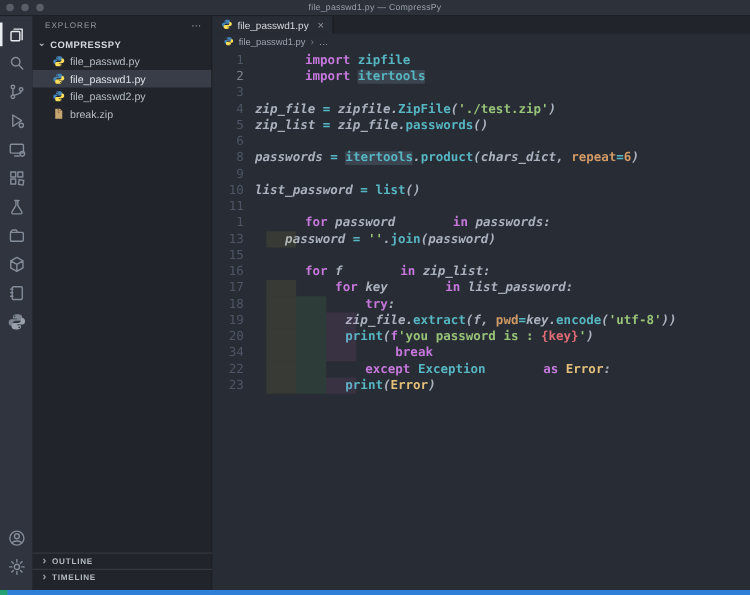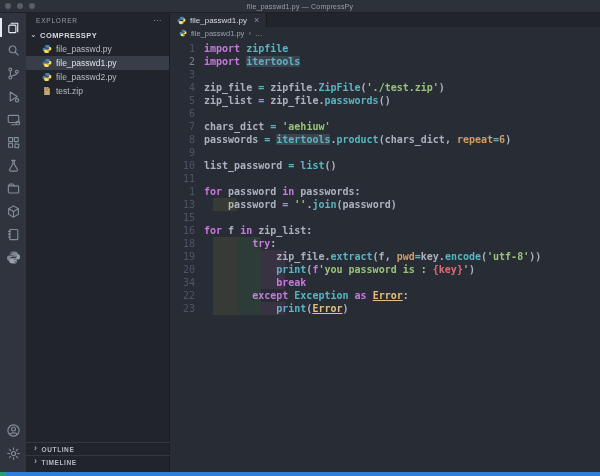--- a/index.html
+++ b/index.html
@@ -60,30 +60,30 @@
   .breadcrumb svg { width:8px; height:8px; }
   .bc-sep { color:#7d838d; font-size:8px; }
 
   .code-area { position:relative; padding-top:2px; font-family:"DejaVu Sans Mono",monospace;
     font-size:10px; font-weight:bold; cursor:text; }
   .code-line { position:relative; height:13px; line-height:13px; white-space:pre; }
   .ln { display:inline-block; width:34px; text-align:right; padding-right:9px;
     color:#4d5565; font-weight:normal; }
   .ln.active { color:#7d8490; }
   .band { position:absolute; top:0; bottom:0; width:24.1px; }
-  .tok-pl  { color:#abb2bf; }
-  .tok-kw  { color:#c678dd; }
+  .tok-pl  { color:#abb2bf;font-style:italic; }
+  .tok-kw  { color:#c678dd;margin-left:40px; }
   .tok-fn  { color:#56b6c2; }
   .tok-str { color:#98c379; }
   .tok-op  { color:#56b6c2; }
   .tok-arg { color:#d19a66; }
   .tok-num { color:#d19a66; }
   .tok-fstr{ color:#c678dd; }
   .tok-brace{ color:#e06c75; }
-  .tok-cls { color:#e5c07b;text-decoration:underline; }
+  .tok-cls { color:#e5c07b; }
   .tok-ws  { color:#abb2bf; }
   .hl { background:#3c4450; border-radius:1px; }
 
   
   .statusbar { position:absolute; left:0; bottom:0; width:600px; height:4px; background:#2e7fd8; }
   .remote-chip { position:absolute; left:0; bottom:0; width:6px; height:4px; background:#24a172; }
 </style>
 </head>
 <body>
 
@@ -231,21 +231,21 @@
           <span>file_passwd2.py</span>
         </div>
         <div class="file-row">
           <span style="display: inline-flex;">
             <svg viewBox="0 0 16 16">
               <path fill="#c8a671" d="M3.5 1.5h6l3 3v10h-9z"></path>
               <path fill="#9c7d4e" d="M9.5 1.5l3 3h-3z"></path>
               <path fill="#6b5632" d="M6.5 2h1.2v1.2H6.5z M7.7 3.4h1.2v1.2H7.7z M6.5 4.8h1.2V6H6.5z M7.7 6.2h1.2v1.2H7.7z"></path>
             </svg>
           </span>
-          <span>test.zip</span>
+          <span>break.zip</span>
         </div>
       </div>
     <div class="sb-panels" id="sb-panels">
         <div class="sb-panel">
           <span class="pn-chevron">›</span>
           <span>OUTLINE</span>
         </div>
         <div class="sb-panel">
           <span class="pn-chevron">›</span>
           <span>TIMELINE</span>
@@ -277,29 +277,29 @@
       <span class="bc-sep">›</span>
       <span>…</span>
     </div>
     <div class="code-area" id="code-area">
         <div class="code-line"><span class="ln">1</span><span class="tok-kw">import</span><span class="tok-pl"> </span><span class="tok-fn">zipfile</span></div>
         <div class="code-line"><span class="ln active">2</span><span class="tok-kw">import</span><span class="tok-pl"> </span><span class="tok-fn hl">itertools</span></div>
         <div class="code-line"><span class="ln">3</span></div>
         <div class="code-line"><span class="ln">4</span><span class="tok-pl">zip_file </span><span class="tok-op">=</span><span class="tok-pl"> zipfile.</span><span class="tok-fn">ZipFile</span><span class="tok-pl">(</span><span class="tok-str">'./test.zip'</span><span class="tok-pl">)</span></div>
         <div class="code-line"><span class="ln">5</span><span class="tok-pl">zip_list </span><span class="tok-op">=</span><span class="tok-pl"> zip_file.</span><span class="tok-fn">passwords</span><span class="tok-pl">()</span></div>
         <div class="code-line"><span class="ln">6</span></div>
-        <div class="code-line"><span class="ln">7</span><span class="tok-pl">chars_dict </span><span class="tok-op">=</span><span class="tok-pl"> </span><span class="tok-str">'aehiuw'</span></div>
         <div class="code-line"><span class="ln">8</span><span class="tok-pl">passwords </span><span class="tok-op">=</span><span class="tok-pl"> </span><span class="tok-fn hl">itertools</span><span class="tok-pl">.</span><span class="tok-fn">product</span><span class="tok-pl">(chars_dict, </span><span class="tok-arg">repeat</span><span class="tok-op">=</span><span class="tok-num">6</span><span class="tok-pl">)</span></div>
         <div class="code-line"><span class="ln">9</span></div>
         <div class="code-line"><span class="ln">10</span><span class="tok-pl">list_password </span><span class="tok-op">=</span><span class="tok-pl"> </span><span class="tok-fn">list</span><span class="tok-pl">()</span></div>
         <div class="code-line"><span class="ln">11</span></div>
         <div class="code-line"><span class="ln">1</span><span class="tok-kw">for</span><span class="tok-pl"> password </span><span class="tok-kw">in</span><span class="tok-pl"> passwords:</span></div>
         <div class="code-line"><span class="band" style="left: 43px; background: rgba(255, 255, 64, 0.07);"></span><span class="ln">13</span><span class="tok-ws">    </span><span class="tok-pl">password </span><span class="tok-op">=</span><span class="tok-pl"> </span><span class="tok-str">''</span><span class="tok-pl">.</span><span class="tok-fn">join</span><span class="tok-pl">(password)</span></div>
         <div class="code-line"><span class="ln">15</span></div>
         <div class="code-line"><span class="ln">16</span><span class="tok-kw">for</span><span class="tok-pl"> f </span><span class="tok-kw">in</span><span class="tok-pl"> zip_list:</span></div>
+        <div class="code-line"><span class="band" style="left: 43px; background: rgba(255, 255, 64, 0.07);"></span><span class="ln">17</span><span class="tok-ws">    </span><span class="tok-kw">for</span><span class="tok-pl"> key </span><span class="tok-kw">in</span><span class="tok-pl"> list_password:</span></div>
         <div class="code-line"><span class="band" style="left: 43px; background: rgba(255, 255, 64, 0.07);"></span><span class="band" style="left: 67.1px; background: rgba(127, 255, 127, 0.08);"></span><span class="ln">18</span><span class="tok-ws">        </span><span class="tok-kw">try</span><span class="tok-pl">:</span></div>
         <div class="code-line"><span class="band" style="left: 43px; background: rgba(255, 255, 64, 0.07);"></span><span class="band" style="left: 67.1px; background: rgba(127, 255, 127, 0.08);"></span><span class="band" style="left: 91.2px; background: rgba(255, 127, 255, 0.08);"></span><span class="ln">19</span><span class="tok-ws">            </span><span class="tok-pl">zip_file.</span><span class="tok-fn">extract</span><span class="tok-pl">(f, </span><span class="tok-arg">pwd</span><span class="tok-op">=</span><span class="tok-pl">key.</span><span class="tok-fn">encode</span><span class="tok-pl">(</span><span class="tok-str">'utf-8'</span><span class="tok-pl">))</span></div>
         <div class="code-line"><span class="band" style="left: 43px; background: rgba(255, 255, 64, 0.07);"></span><span class="band" style="left: 67.1px; background: rgba(127, 255, 127, 0.08);"></span><span class="band" style="left: 91.2px; background: rgba(255, 127, 255, 0.08);"></span><span class="ln">20</span><span class="tok-ws">            </span><span class="tok-fn">print</span><span class="tok-pl">(</span><span class="tok-fstr">f</span><span class="tok-str">'you password is : </span><span class="tok-brace">{key}</span><span class="tok-str">'</span><span class="tok-pl">)</span></div>
         <div class="code-line"><span class="band" style="left: 43px; background: rgba(255, 255, 64, 0.07);"></span><span class="band" style="left: 67.1px; background: rgba(127, 255, 127, 0.08);"></span><span class="band" style="left: 91.2px; background: rgba(255, 127, 255, 0.08);"></span><span class="ln">34</span><span class="tok-ws">            </span><span class="tok-kw">break</span></div>
         <div class="code-line"><span class="band" style="left: 43px; background: rgba(255, 255, 64, 0.07);"></span><span class="band" style="left: 67.1px; background: rgba(127, 255, 127, 0.08);"></span><span class="ln">22</span><span class="tok-ws">        </span><span class="tok-kw">except</span><span class="tok-pl"> </span><span class="tok-fn">Exception</span><span class="tok-pl"> </span><span class="tok-kw">as</span><span class="tok-pl"> </span><span class="tok-cls">Error</span><span class="tok-pl">:</span></div>
         <div class="code-line"><span class="band" style="left: 43px; background: rgba(255, 255, 64, 0.07);"></span><span class="band" style="left: 67.1px; background: rgba(127, 255, 127, 0.08);"></span><span class="band" style="left: 91.2px; background: rgba(255, 127, 255, 0.08);"></span><span class="ln">23</span><span class="tok-ws">            </span><span class="tok-fn">print</span><span class="tok-pl">(</span><span class="tok-cls">Error</span><span class="tok-pl">)</span></div>
       </div>
   </div>
 
   <div class="statusbar">

